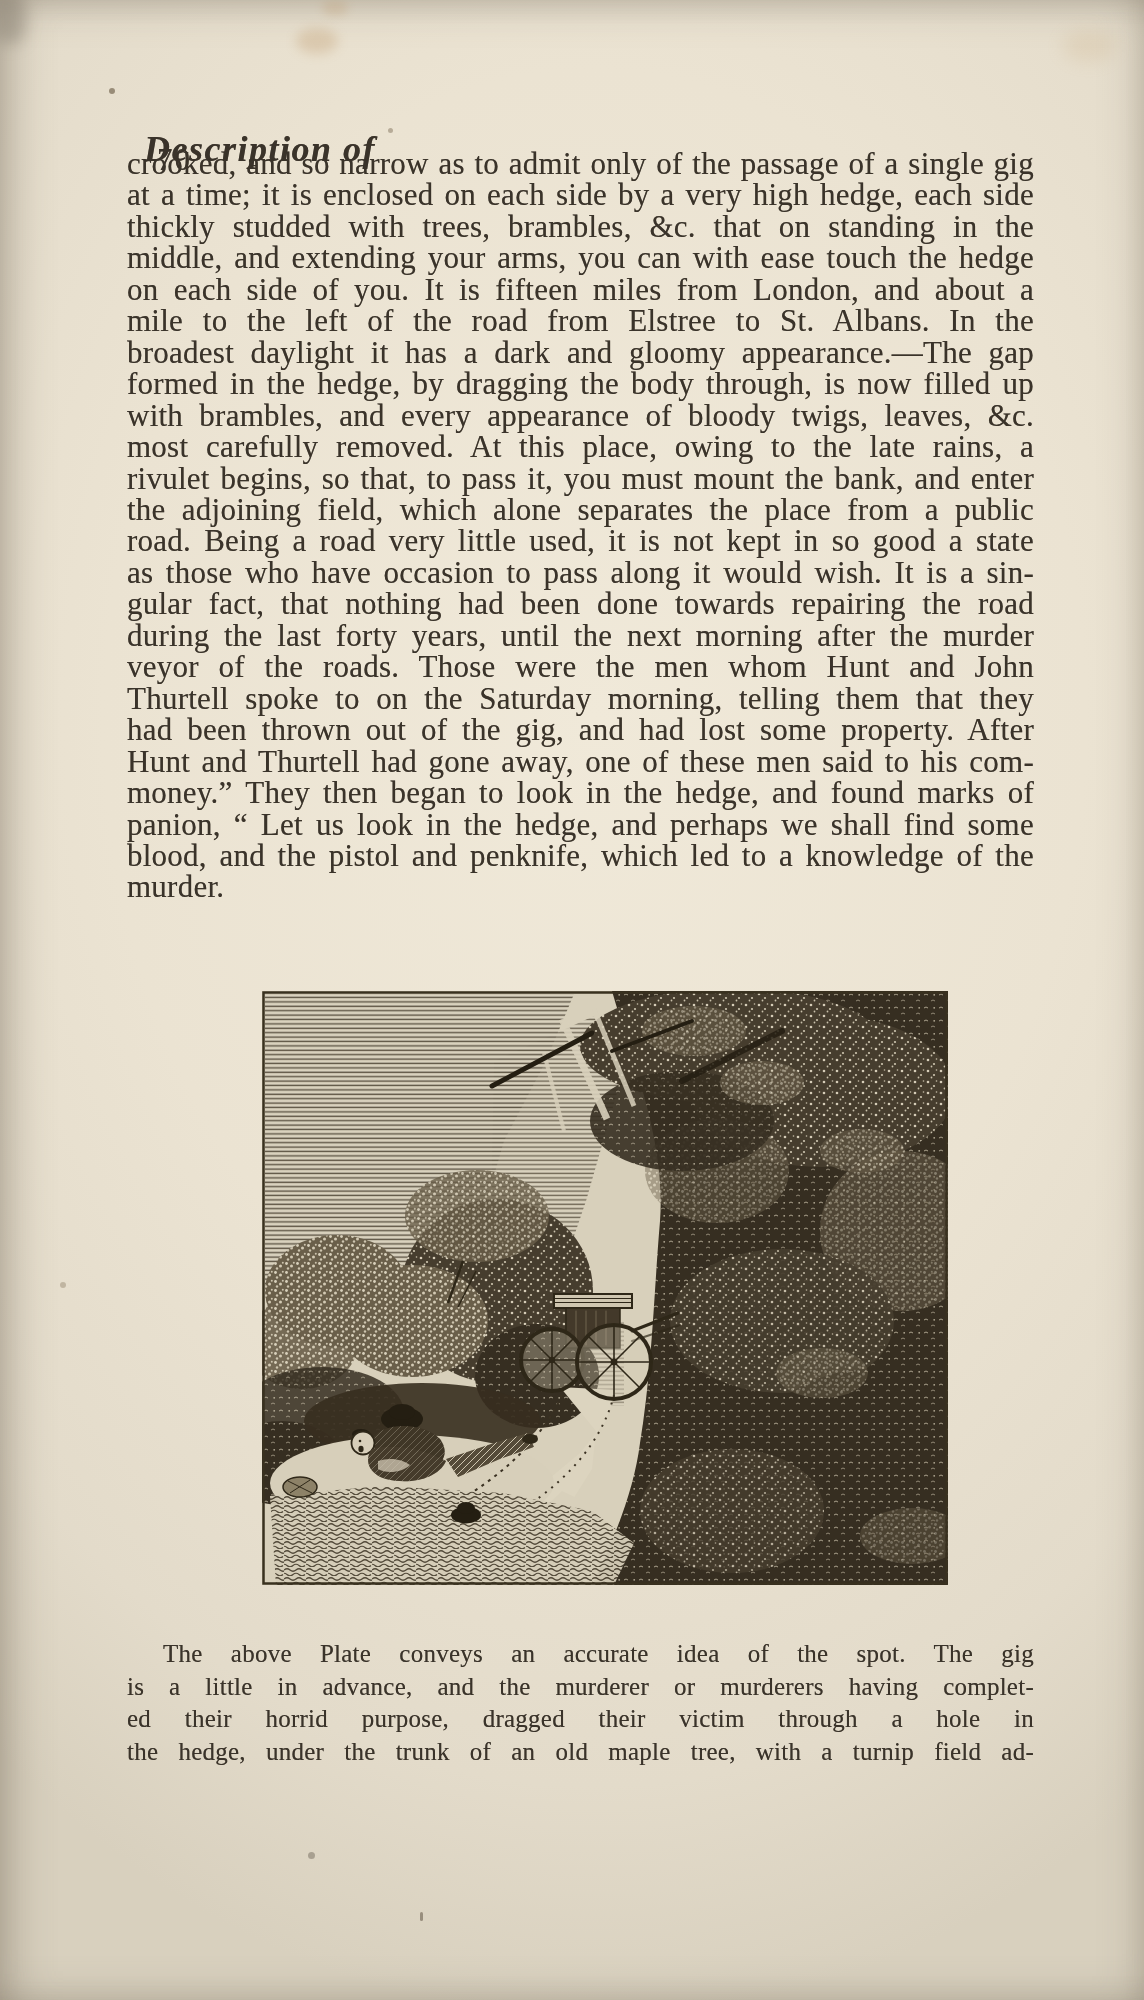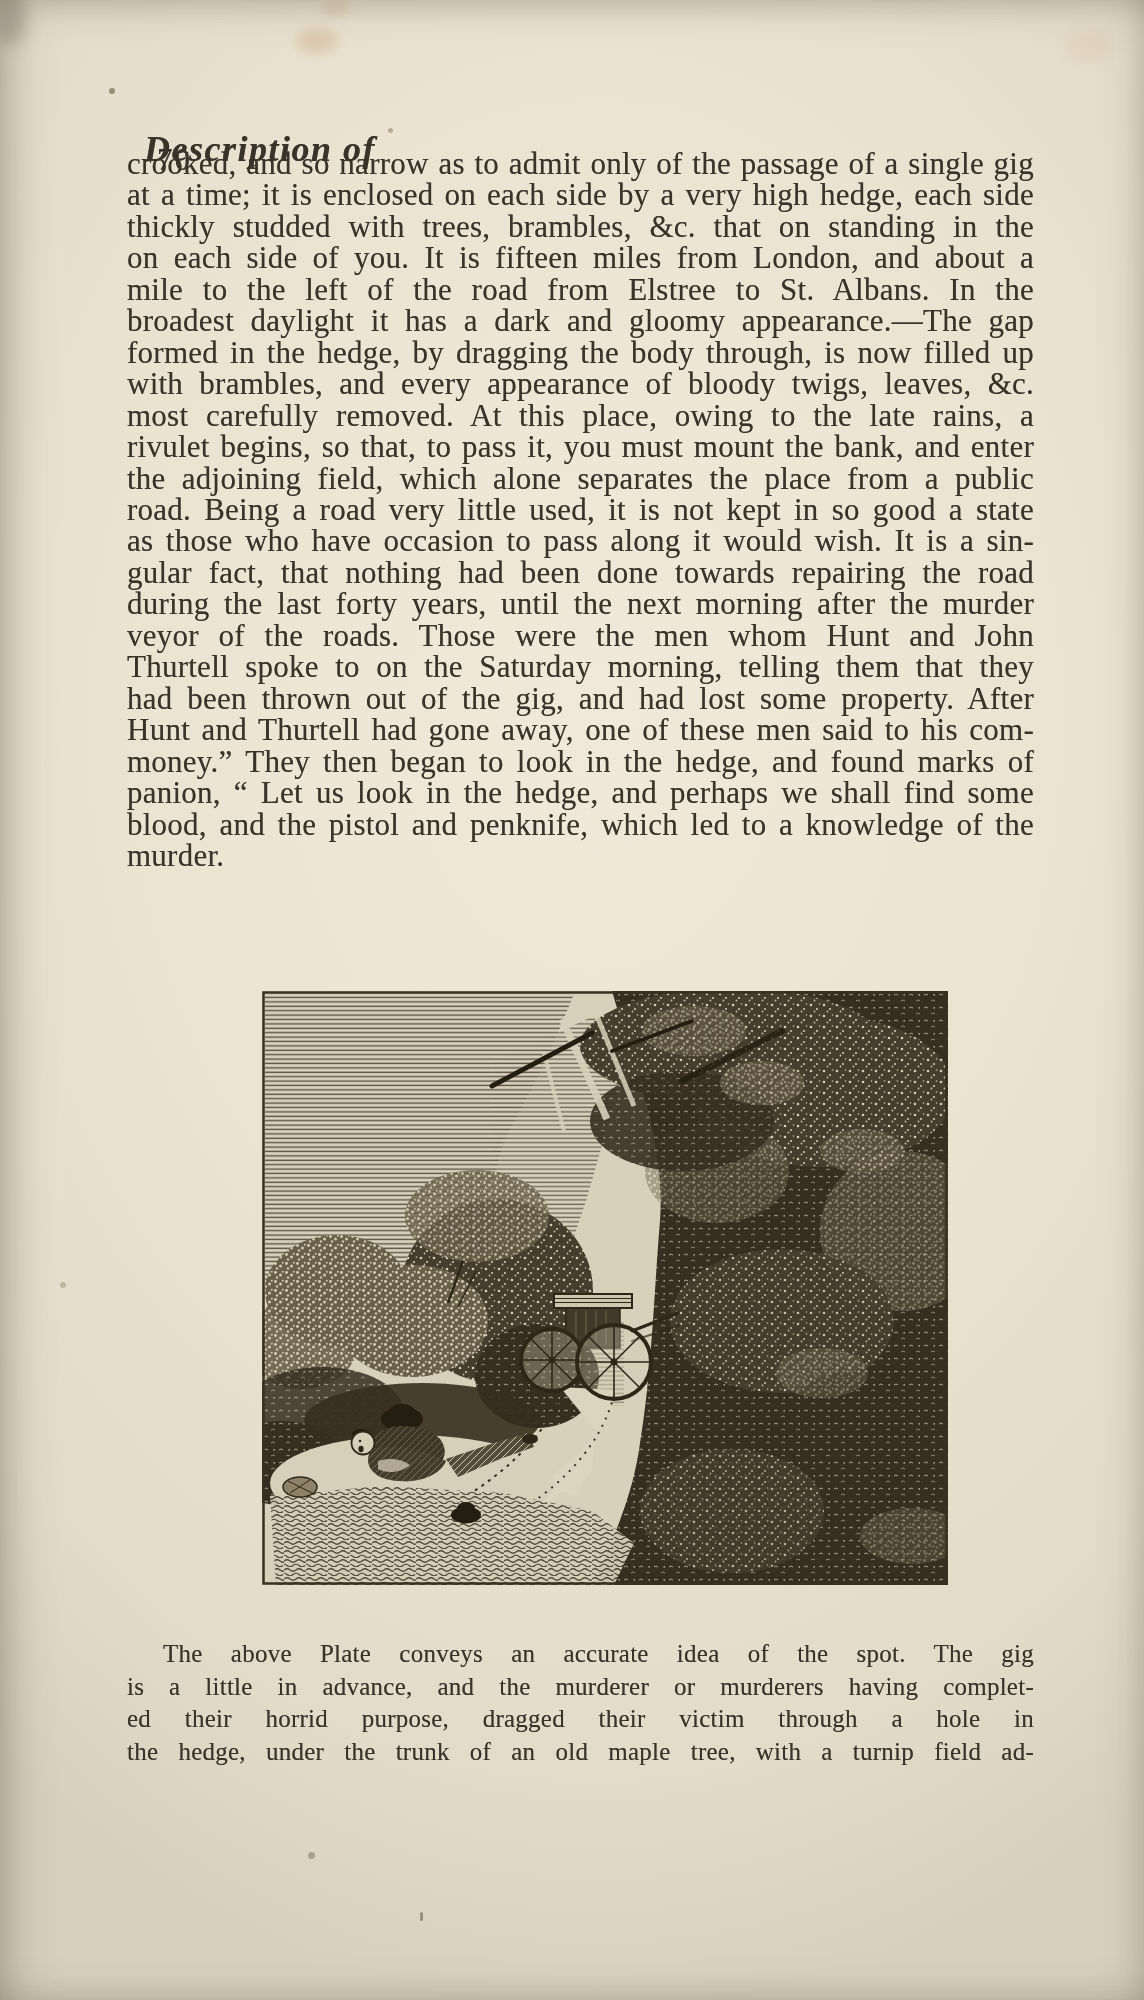--- a/index.html
+++ b/index.html
@@ -45,20 +45,21 @@
 
 <div class="page">
 
   <span class="pagenum">70</span>
   <span class="running-head">Description of</span>
 
   <div class="para para1">
       <div class="line">crooked, and so narrow as to admit only of the passage of a single gig</div>
       <div class="line">at a time; it is enclosed on each side by a very high hedge, each side</div>
       <div class="line">thickly studded with trees, brambles, &amp;c. that on standing in the</div>
+      <div class="line">middle, and extending your arms, you can with ease touch the hedge</div>
       <div class="line">on each side of you. It is fifteen miles from London, and about a</div>
       <div class="line">mile to the left of the road from Elstree to St. Albans. In the</div>
       <div class="line">broadest daylight it has a dark and gloomy appearance.—The gap</div>
       <div class="line">formed in the hedge, by dragging the body through, is now filled up</div>
       <div class="line">with brambles, and every appearance of bloody twigs, leaves, &amp;c.</div>
       <div class="line">most carefully removed. At this place, owing to the late rains, a</div>
       <div class="line">rivulet begins, so that, to pass it, you must mount the bank, and enter</div>
       <div class="line">the adjoining field, which alone separates the place from a public</div>
       <div class="line">road. Being a road very little used, it is not kept in so good a state</div>
       <div class="line">as those who have occasion to pass along it would wish. It is a sin-</div>

